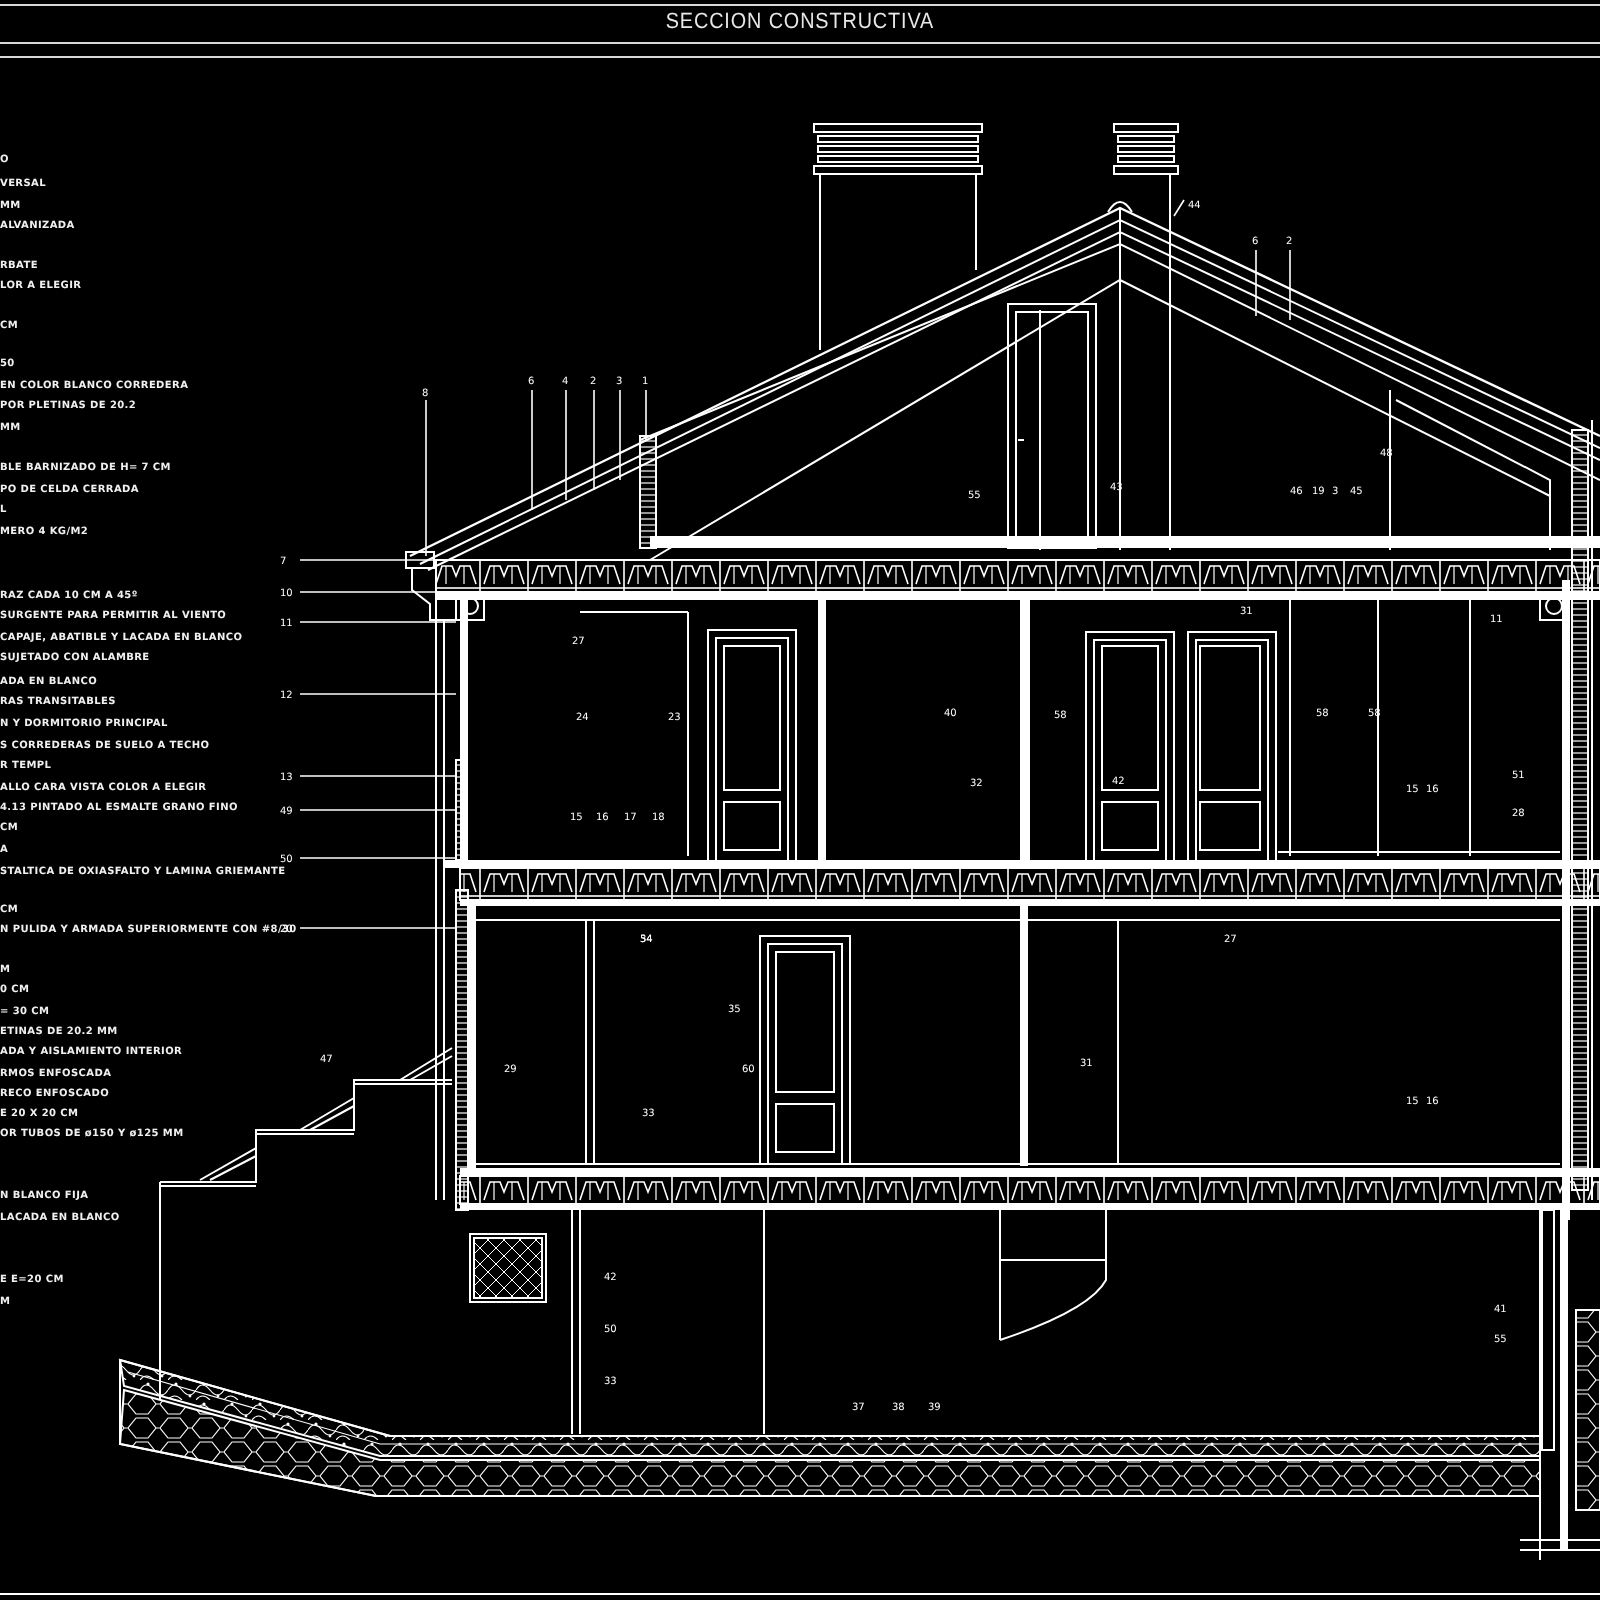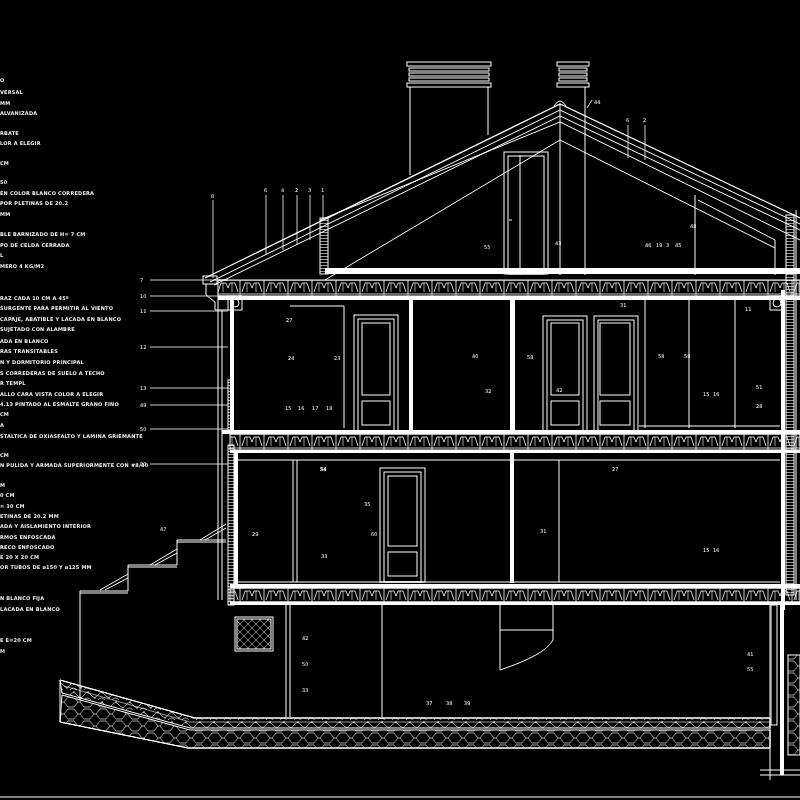--- a/index.html
+++ b/index.html
@@ -9,20 +9,26 @@
   .title-bar .line{position:absolute;left:0;width:800px;height:1px;background:#d8d8d8;}
   .title-text{position:absolute;top:5px;left:0;width:800px;text-align:center;font-family:"Liberation Sans",sans-serif;font-size:11px;letter-spacing:0.5px;color:#e8e8e8;transform:scaleX(0.9);}
   .note{position:absolute;left:0;white-space:nowrap;font-family:"DejaVu Sans",sans-serif;font-size:5px;font-weight:bold;color:#f0f0f0;letter-spacing:0.2px;}
   svg text{font-family:"DejaVu Sans",sans-serif;font-size:5px;fill:#fff;}
 </style>
 </head>
 <body>
 
 <div id="sheet">
 
+  <div class="title-bar">
+    <div class="line" style="top:2px"></div>
+    <div class="title-text">SECCION CONSTRUCTIVA</div>
+    <div class="line" style="top:21px"></div>
+    <div class="line" style="top:28px"></div>
+  </div>
 
   <div id="notes">
       <div class="note" style="top: 77px;">O</div>
       <div class="note" style="top: 89px;">VERSAL</div>
       <div class="note" style="top: 100px;">MM</div>
       <div class="note" style="top: 110px;">ALVANIZADA</div>
       <div class="note" style="top: 130px;">RBATE</div>
       <div class="note" style="top: 140px;">LOR A ELEGIR</div>
       <div class="note" style="top: 160px;">CM</div>
       <div class="note" style="top: 179px;">50</div>

